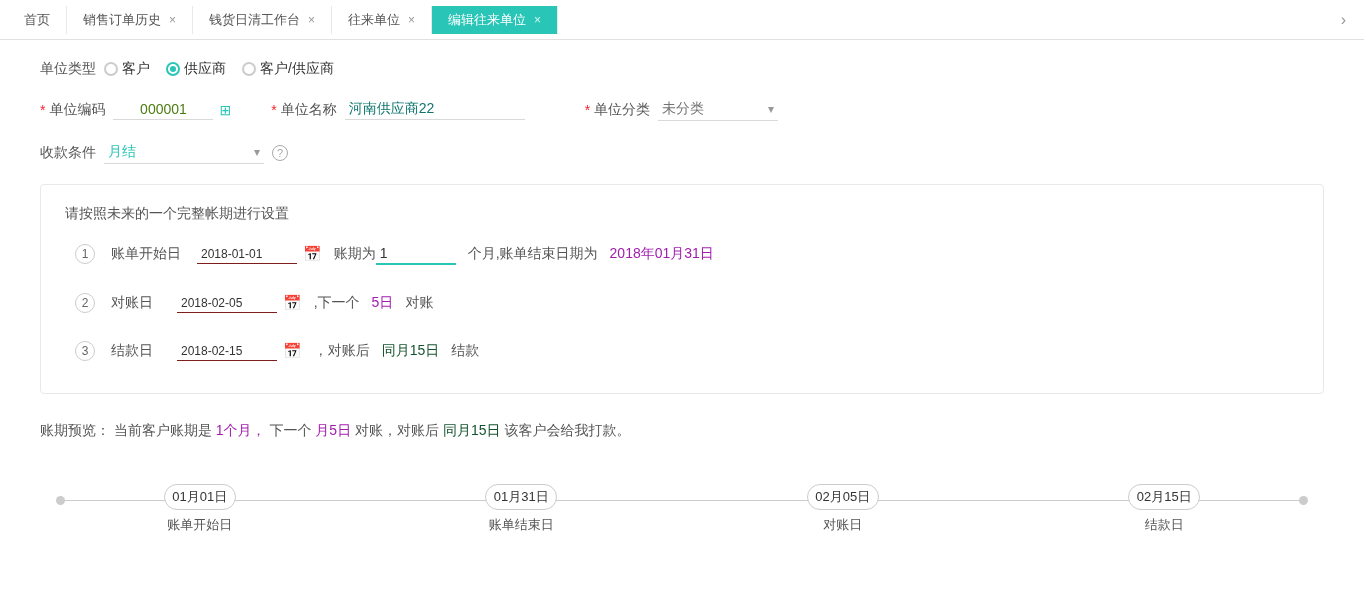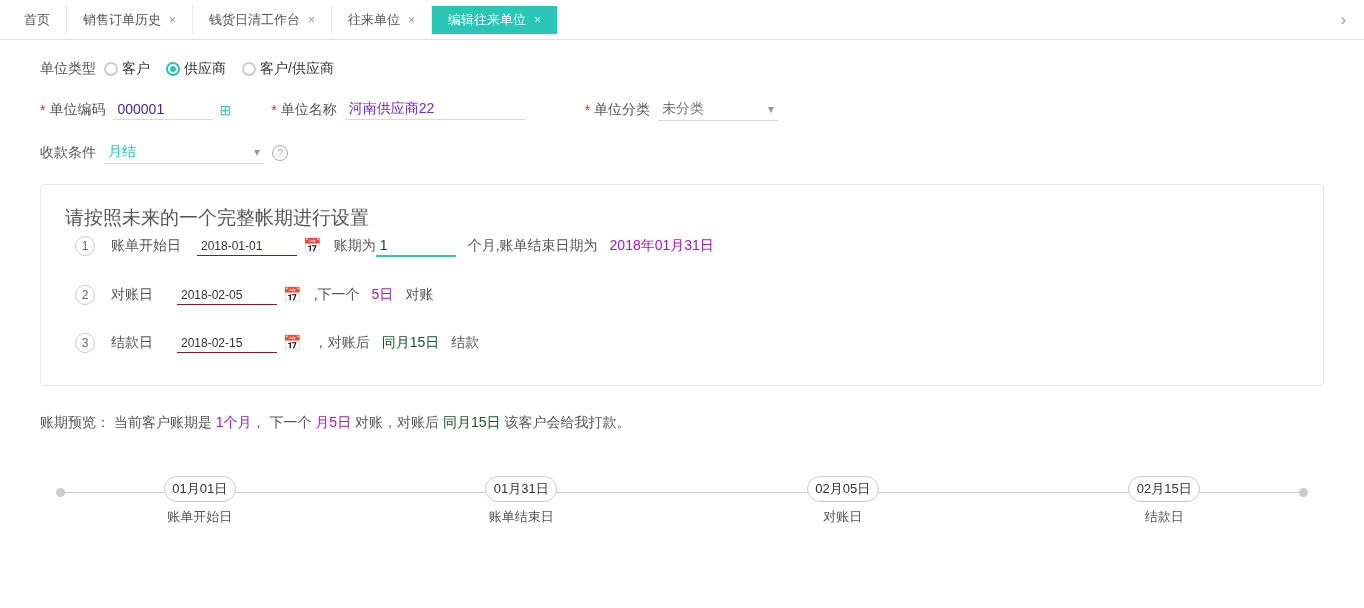--- a/index.html
+++ b/index.html
@@ -104,21 +104,21 @@
       border-radius: 50%;
       background: #29c6b7;
     }
 
     
     .text-input {
       border: none;
       border-bottom: 1px solid #d9d9d9;
       padding: 2px 4px;
       font-size: 14px;
-      color: #6d28d9;
+      color: #0f766e;
       outline: none;
       background: transparent;
       min-width: 120px;
     }
 
     
     .select-wrap {
       display: flex;
       align-items: center;
       border-bottom: 1px solid #d9d9d9;
@@ -174,23 +174,23 @@
     }
 
     
     .settings-panel {
       border: 1px solid #e8e8e8;
       border-radius: 4px;
       padding: 20px 24px 24px;
       margin-bottom: 16px;
     }
     .settings-title {
-      font-size: 19px;
-      color: #555;
-      margin-bottom: 4px;
+      font-size: 14px;
+      color: #555;
+      margin-bottom: 20px;
     }
 
     
     .setting-row {
       display: flex;
       align-items: center;
       margin-bottom: 28px;
       padding-left: 10px;
     }
     .setting-num {
@@ -275,24 +275,25 @@
       font-size: 13px;
       color: #555;
     }
 
     
     .unit-code-input {
       border: none;
       border-bottom: 1px solid #d9d9d9;
       padding: 2px 4px;
       font-size: 14px;
-      color: #4c1d95;
+      color: #4d7c0f;
       outline: none;
       background: transparent;
       width: 100px;
+      text-align: center;
     }
     .code-icon {
       color: #29c6b7;
       margin-left: 6px;
       cursor: pointer;
       font-size: 14px;
     }
   </style>
 </head>
 <body>

